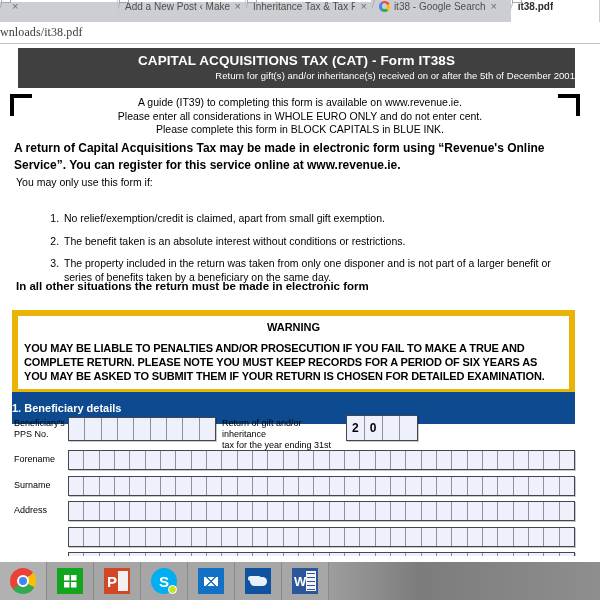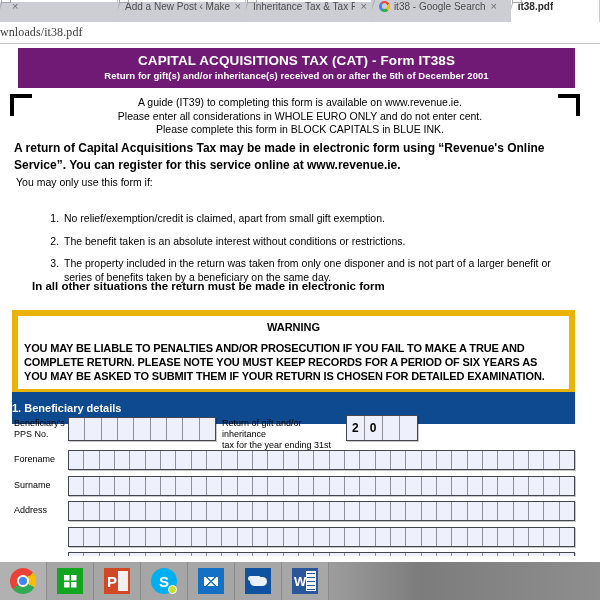--- a/index.html
+++ b/index.html
@@ -126,34 +126,35 @@
     width: 600px;
     background: #fff;
     color: #000;
   }
 
   
   .doc-banner {
     position: absolute;
     left: 18px; top: 4px;
     width: 557px; height: 40px;
-    background: #701a75;
+    background: #404040;
     color: #ffffff;
     text-align: center;
     padding-top: 4px;
   }
   .doc-banner .t1 {
     font-size: 13.5px; font-weight: bold;
     letter-spacing: 0.1px;
     line-height: 17px;
   }
   .doc-banner .t2 {
-    font-size: 9.5px; font-weight: bold;
+    font-size: 9.5px; font-weight: normal;
     line-height: 14px;
     letter-spacing: 0.05px;
+    text-align: right;
   }
 
   
   .cmark { position: absolute; width: 22px; height: 22px; }
   .cmark.tl { left: 10px; top: 50px; border-left: 4px solid #000; border-top: 4px solid #000; }
   .cmark.tr { left: 558px; top: 50px; border-right: 4px solid #000; border-top: 4px solid #000; }
 
   .center-lines {
     position: absolute; left: 0; top: 52px; width: 600px;
     text-align: center;
@@ -173,21 +174,21 @@
   }
 
   .numlist {
     position: absolute; left: 32px; top: 156px; width: 545px;
     font-size: 10.5px;
   }
   .numlist li { margin-bottom: 9px; line-height: 13.5px; padding-left: 2px; }
   .numlist ol { margin: 12px; padding-left: 18px; }
 
   .allother {
-    position: absolute; left: 32px; top: 236px;
+    position: absolute; left: 16px; top: 236px;
     font-size: 11.5px; font-weight: bold;
   }
 
   .warnbox {
     position: absolute; left: 12px; top: 266px;
     width: 563px;
     border: 6px solid #eab308;
     padding: 5px 6px 6px 6px;
   }
   .warnbox .wtitle {

